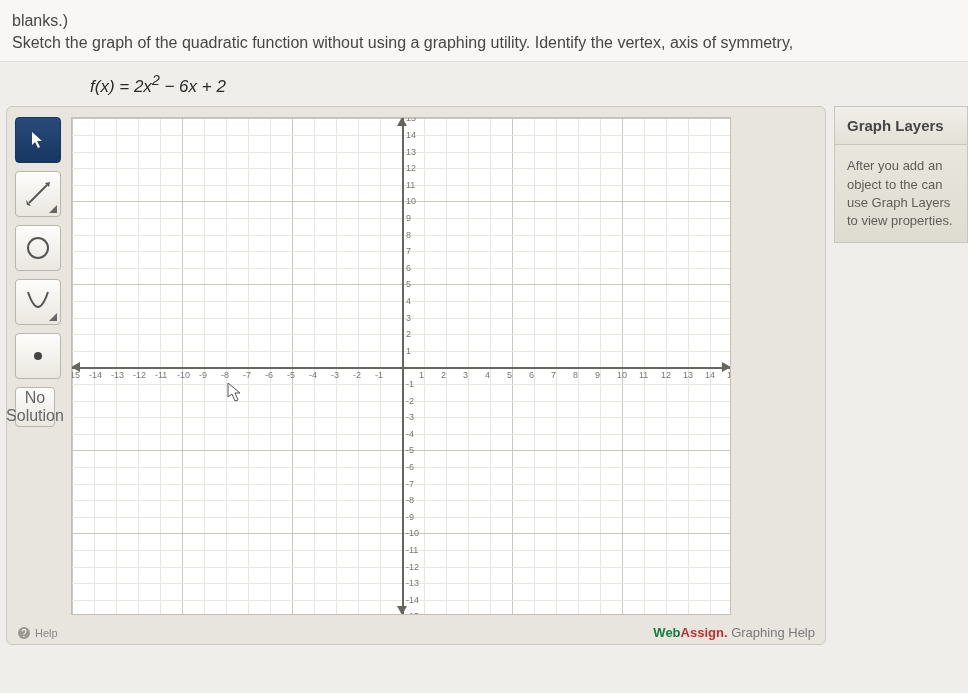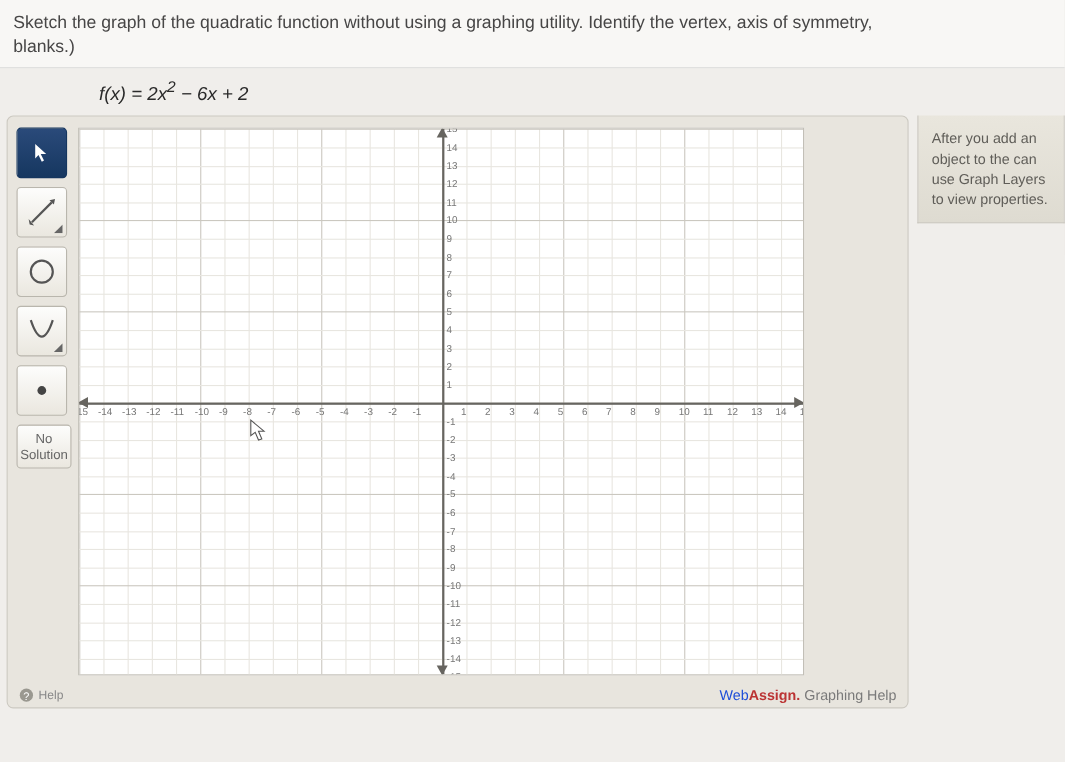--- a/index.html
+++ b/index.html
@@ -6,48 +6,48 @@
 body { font-family: Arial, sans-serif; background: #f0eeeb; width: 968px; height: 693px; overflow: hidden; color: #333; }
 .question-area { padding: 10px 12px 6px 12px; background: #f8f7f5; border-bottom: 1px solid #ddd; }
 .question-text { font-size: 16px; color: #474646; line-height: 1.4; }
 .equation-area { padding: 10px 0 8px 90px; font-size: 17px; font-style: italic; color: #2a2a2a; }
 .main-row { display: flex; }
 .graph-panel { width: 820px; background: #e8e5de; border: 1px solid #ccc9c1; border-radius: 6px; margin: 2px 0 0 6px; position: relative; }
 .graph-inner { display: flex; }
 .toolbar { width: 62px; padding: 10px 8px; display: flex; flex-direction: column; gap: 8px; }
 .tool-btn { width: 46px; height: 46px; border: 1px solid #b9b6ad; border-radius: 4px; background: linear-gradient(#fdfdfc,#eae7df); display: flex; align-items: center; justify-content: center; cursor: pointer; font-size: 20px; color: #444; }
 .tool-btn.selected { background: linear-gradient(#2a4a7a,#163760); color: #fff; border-color: #15365f; }
-.nosol { width: 50px; height: 40px; border:1px solid #b9b6ad; border-radius:4px; background:linear-gradient(#fdfdfc,#eae7df); font-size:12px; color:#666; display:flex; align-items:center; justify-content:center; text-align:center; padding:2px; cursor:pointer; }
+.nosol { width: 40px; height: 40px; border:1px solid #b9b6ad; border-radius:4px; background:linear-gradient(#fdfdfc,#eae7df); font-size:16px; color:#666; display:flex; align-items:center; justify-content:center; text-align:center; padding:2px; cursor:pointer; }
 .grid-wrap { flex:1; padding: 10px 8px 4px 2px; }
 .grid-canvas { width: 660px; height: 498px; background:#fff; border:1px solid #c2bfb7; position:relative; overflow:hidden; }
 .gridline { position:absolute; background:#e8e6e0; }
 .gridline.dark { background:#cbc8c0; }
 .axis { position:absolute; background:#676560; }
 .axis.x { height:2px; left:0; right:0; }
 .axis.y { width:2px; top:0; bottom:0; }
 .arrow { position:absolute; width:0; height:0; }
 .tick-label { position:absolute; font-size:9px; color:#777; font-weight: normal; }
 .side-controls { width: 70px; padding: 12px 6px; display:flex; flex-direction:column; gap:8px; align-items:center; }
 .side-btn { width:46px; height:42px; border:1px solid #c2bfb7; border-radius:4px; background:linear-gradient(#fdfdfc,#eae7df); display:flex; flex-direction:column; align-items:center; justify-content:center; cursor:pointer; font-size:14px; color:#8a8880; }
 .side-btn .lbl { font-size:9px; color:#888; margin-top:2px; }
 .footer { padding: 6px 10px 4px 10px; display:flex; justify-content:space-between; align-items:center; font-size:12px; color:#888; }
 .help { display:flex; align-items:center; gap:4px; cursor:pointer; color:#888; font-size:11px; }
 .branding { font-size:13px; color:#7a7a7a; }
-.branding .wa { color:#1d4ed8; font-weight:normal;margin-top:24px; }
+.branding .wa { color:#15803d; font-weight:bold;margin-top:24px; }
 .branding .assign { color:#b33; font-weight:bold; }
 .layers-panel { flex:1; margin: 2px 0 0 8px; }
 .layers-header { background: linear-gradient(#f1efe9,#e3e0d7); border:1px solid #c9c6bd; padding:10px 12px; font-weight:bold; font-size:15px; color:#474646; }
 .layers-body { background: linear-gradient(#e9e6dd,#dedbd1); border:1px solid #c9c6bd; border-top:none; padding:12px; font-size:13px; color:#5f5d58; line-height:1.4; }
 </style>
 </head>
 <body>
 
 <div class="question-area">
+  <div class="question-text">blanks.)</div>
   <div class="question-text">Sketch the graph of the quadratic function without using a graphing utility. Identify the vertex, axis of symmetry,</div>
-  <div class="question-text">blanks.)</div>
 </div>
 <div class="equation-area">
   <span>f(x) = 2x</span><sup>2</sup><span> − 6x + 2</span>
 </div>
 
 <div class="main-row">
   <div class="graph-panel">
     <div class="graph-inner">
       <div class="toolbar">
         <div class="tool-btn selected">
@@ -229,15 +229,16 @@
           </svg>
         <span>Help</span>
       </div>
       <div class="branding">
         <span class="wa">Web</span><span class="assign">Assign.</span><span> Graphing Help</span>
       </div>
     </div>
   </div>
 
   <div class="layers-panel">
+    <div class="layers-header">Graph Layers</div>
     <div class="layers-body">After you add an object to the can use Graph Layers to view properties.</div>
   </div>
 </div>
 
 </body></html>

